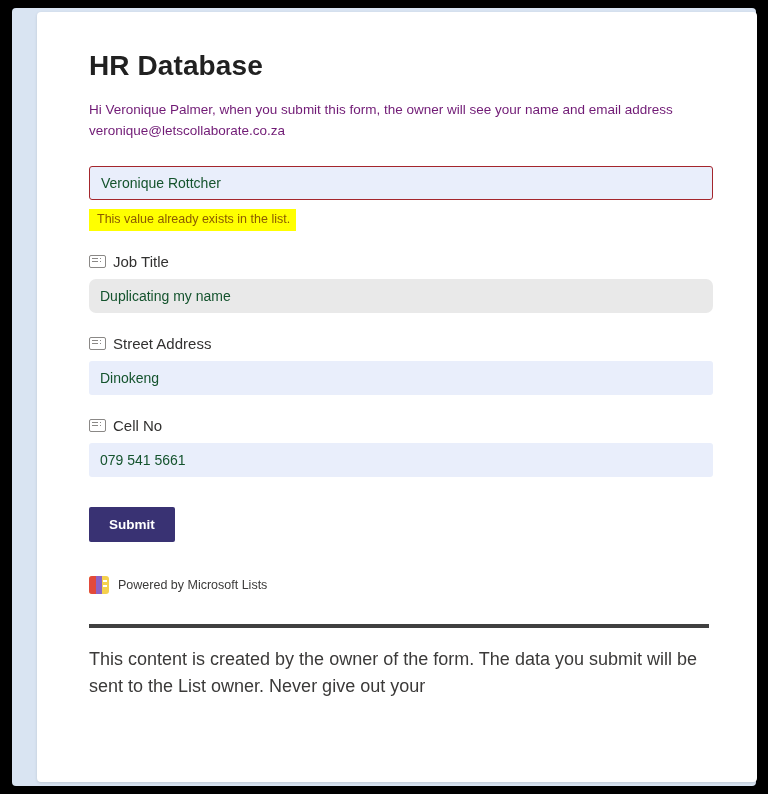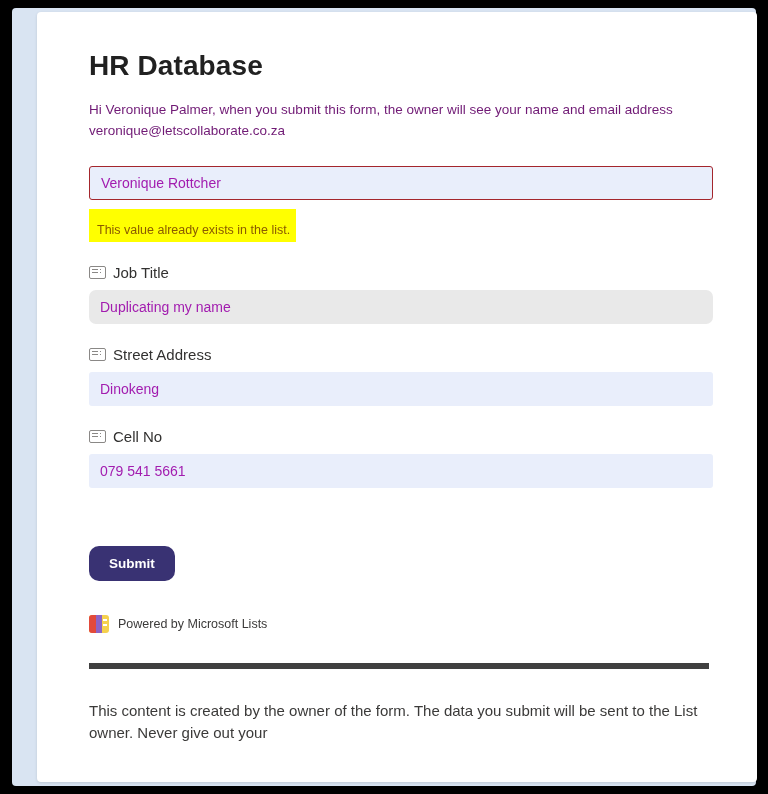--- a/index.html
+++ b/index.html
@@ -100,21 +100,21 @@
   }
   .input {
     display: block;
     width: 100%;
     box-sizing: border-box;
     height: 34px;
     border: none;
     border-radius: 3px;
     font-family: "Liberation Sans", sans-serif;
     font-size: 14px;
-    color: #a21caf;
+    color: #14532d;
     padding: 10px 11px;
     outline: none;
   }
   .input.filled {
     background: #e9eefb;
   }
   .input.grey {
     background: #e9e9e9;
     border-radius: 7px;
   }
@@ -122,38 +122,37 @@
     background: #e9eefb;
     border: 1px solid #a4262c;
     height: 34px;
   }
   .error-msg {
     display: inline-block;
     margin-top: 9px;
     background: #ffff00;
     color: #8a5a00;
     font-size: 12.5px;
-    padding: 14px 6px 4px 8px;
+    padding: 3px 6px 4px 8px;
     line-height: 1.2;
   }
   .submit-row {
     margin-top: 30px;
     margin-bottom: 34px;
   }
   .submit-btn {
     background: #393273;
     color: #ffffff;
     font-family: "Liberation Sans", sans-serif;
     font-size: 13.5px;
     font-weight: bold;
     border: none;
-    border-radius: 10px;
+    border-radius: 2px;
     padding: 10px 20px;
     cursor: pointer;
-    margin-top: 28px;
   }
   .powered-row {
     display: flex;
     align-items: center;
     gap: 9px;
     margin-top: 10px;
     margin-bottom: 30px;
   }
   .lists-icon {
     width: 20px;
@@ -181,25 +180,25 @@
     right: 2px; top: 4px;
     width: 4px; height: 2px;
     background: #ffffff;
     box-shadow: 0 5px 0 0 #ffffff;
   }
   .powered-text {
     font-size: 12.5px;
     color: #3b3a39;
   }
   .footer-note {
-    font-size: 15px;
+    font-size: 18px;
     color: #3b3a39;
     line-height: 1.5;
-    border-top: 6px solid #404040;
-    padding-top: 31px;
+    border-top: 4px solid #404040;
+    padding-top: 18px;
     max-width: 620px;
   }
 </style>
 </head>
 <body>
 
 <div id="page">
   <div class="backdrop"></div>
 
   <div class="form-card">

